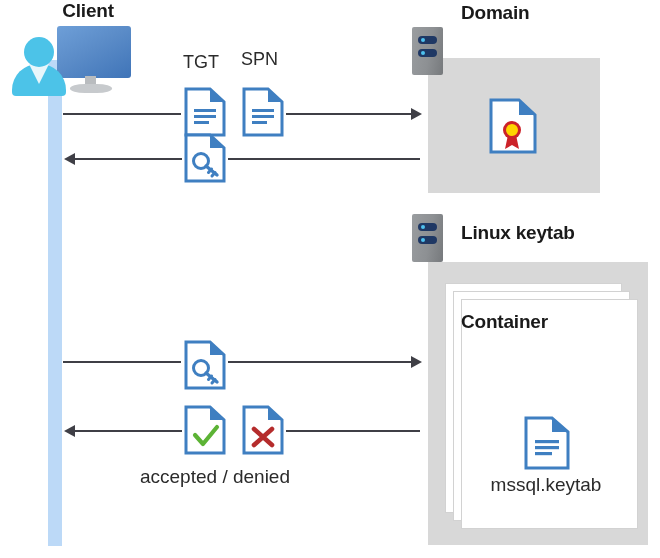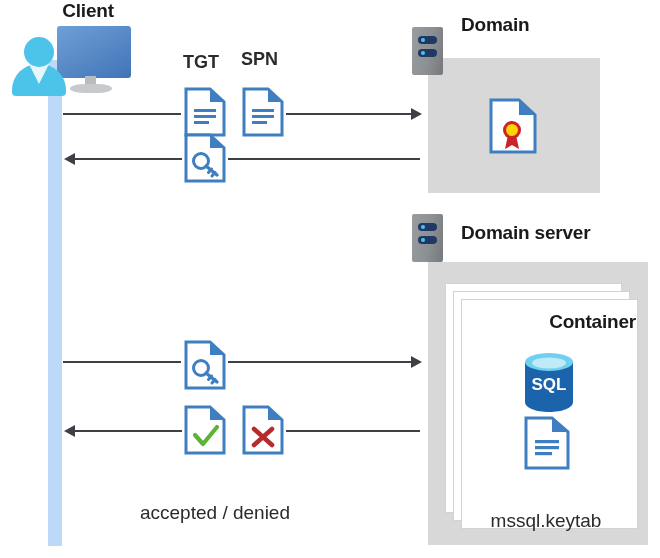--- a/index.html
+++ b/index.html
@@ -38,44 +38,44 @@
   .chassis i::after{content:"";position:absolute;left:3px;top:2px;width:4px;height:4px;
              border-radius:50%;background:#4fc2ef;}
   .chassis i.r1{top:9px;} .chassis i.r2{top:22px;}
 
   
   .zone{background:#d8d8d8;}
   #dc-zone{left:428px;top:58px;width:172px;height:135px;}
   #lx-zone{left:428px;top:262px;width:220px;height:283px;}
 
   .zone-title{font-size:19px;line-height:22px;}
-  #dc-title{left:461px;top:14px;width:150px;}
+  #dc-title{left:461px;top:2px;width:150px;}
   #lx-title{left:461px;top:222px;width:190px;}
 
   
   .card{background:#ffffff;border:1px solid #d2d2d2;box-shadow:0 0 0 0 rgba(0,0,0,0);}
   #card-back{left:445px;top:283px;width:175px;height:228px;}
   #card-mid{left:453px;top:291px;width:175px;height:228px;}
   #card-front{left:461px;top:299px;width:175px;height:228px;}
-  #container-title{left:461px;top:311px;width:175px;text-align:right;font-size:19px;}
+  #container-title{left:461px;top:311px;width:175px;text-align:left;font-size:19px;}
 
   
   .aline{height:2px;background:#3f3f46;}
   .ahead-r{width:0;height:0;border-top:6px solid transparent;
            border-bottom:6px solid transparent;border-left:11px solid #3f3f46;}
   .ahead-l{width:0;height:0;border-top:6px solid transparent;
            border-bottom:6px solid transparent;border-right:11px solid #3f3f46;}
 
   
   .doc{position:absolute;}
   .doc svg{display:block;}
 
-  .icon-caption{position:absolute;font-size:19px;color:#2b2b2b;text-align:center;margin-top:36px;}
-
-  .small-label{position:absolute;font-size:18px;color:#2b2b2b;font-weight:bold;}
+  .icon-caption{position:absolute;font-size:19px;color:#2b2b2b;text-align:center;}
+
+  .small-label{position:absolute;font-size:18px;color:#2b2b2b;}
 </style>
 </head>
 <body>
 
 <div class="stage">
 
   <div class="abs lifeline"></div>
 
   <div class="abs ttl client-label">Client</div>
 
@@ -109,36 +109,28 @@
     </svg>
   </div>
 
   <div class="abs zone" id="lx-zone"></div>
 
   <div class="abs chassis" style="left:412px;top:214px;">
     <i class="r1"></i>
       <i class="r2"></i>
   </div>
 
-  <div class="abs ttl zone-title" id="lx-title">Domain server</div>
+  <div class="abs ttl zone-title" id="lx-title">Linux keytab</div>
 
   <div class="abs card" id="card-back"></div>
   <div class="abs card" id="card-mid"></div>
   <div class="abs card" id="card-front"></div>
 
   <div class="abs ttl" id="container-title">Container</div>
 
-  <div class="doc" style="left:521px;top:350px;">
-    <svg width="56" height="64" viewBox="0 0 56 64">
-      <path d="M4 12 V52 C4 58 15 62 28 62 C41 62 52 58 52 52 V12 Z" fill="#1b64ab"></path>
-      <ellipse cx="28" cy="12" rx="24" ry="9" fill="#6fd0ef"></ellipse>
-      <ellipse cx="28" cy="13" rx="17" ry="5.5" fill="#bfeaf8"></ellipse>
-      <text x="28" y="40" font-family="Liberation Sans, sans-serif" font-size="17" font-weight="bold" fill="#ffffff" text-anchor="middle">SQL</text>
-    </svg>
-  </div>
 
   <div class="doc" style="left:524px;top:416px;">
     <svg width="46" height="54" viewBox="0 0 46 54">
       <path d="M2 2 H28 L44 16 V52 H2 Z" fill="#ffffff" stroke="#3f7fc1" stroke-width="3"></path>
       <path d="M28 2 L44 16 H28 Z" fill="#3f7fc1"></path>
       <rect x="11" y="24" width="24" height="3.2" fill="#3f7fc1"></rect>
       <rect x="11" y="30" width="24" height="3.2" fill="#3f7fc1"></rect>
       <rect x="11" y="36" width="17" height="3.2" fill="#3f7fc1"></rect>
     </svg>
   </div>

